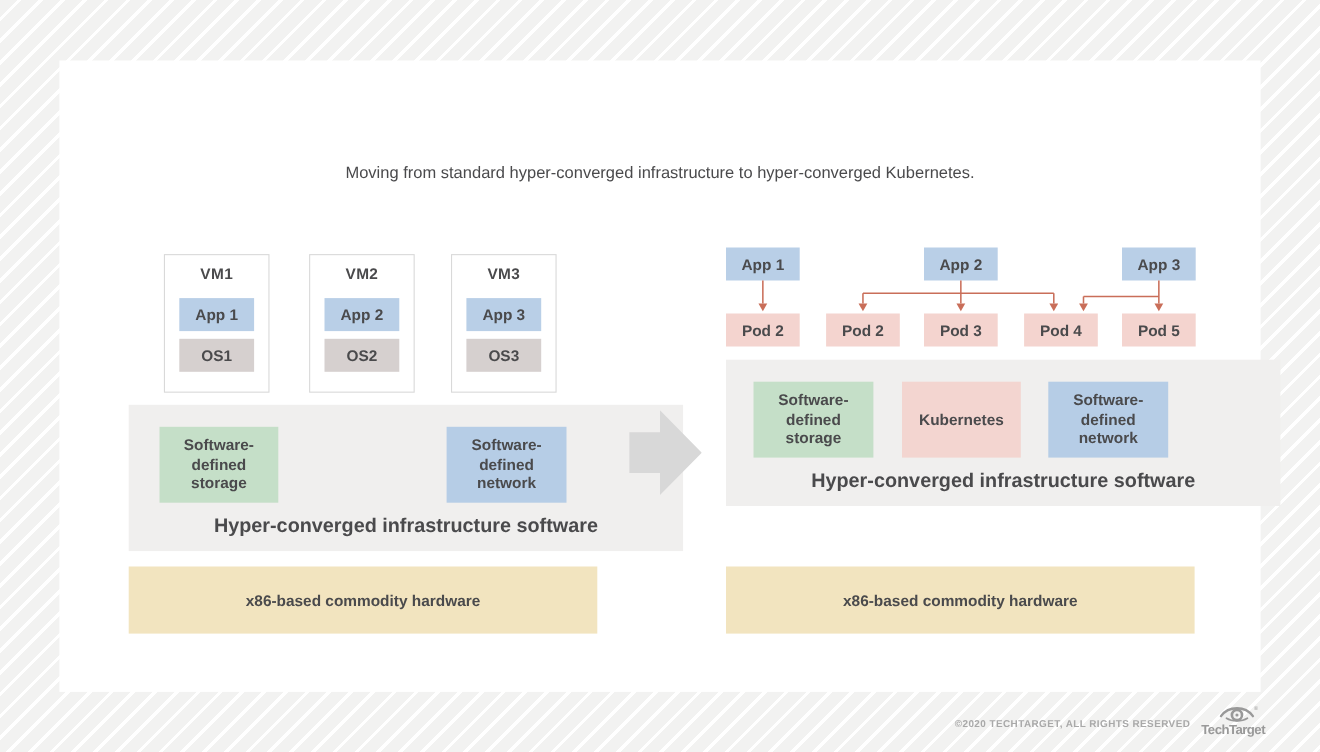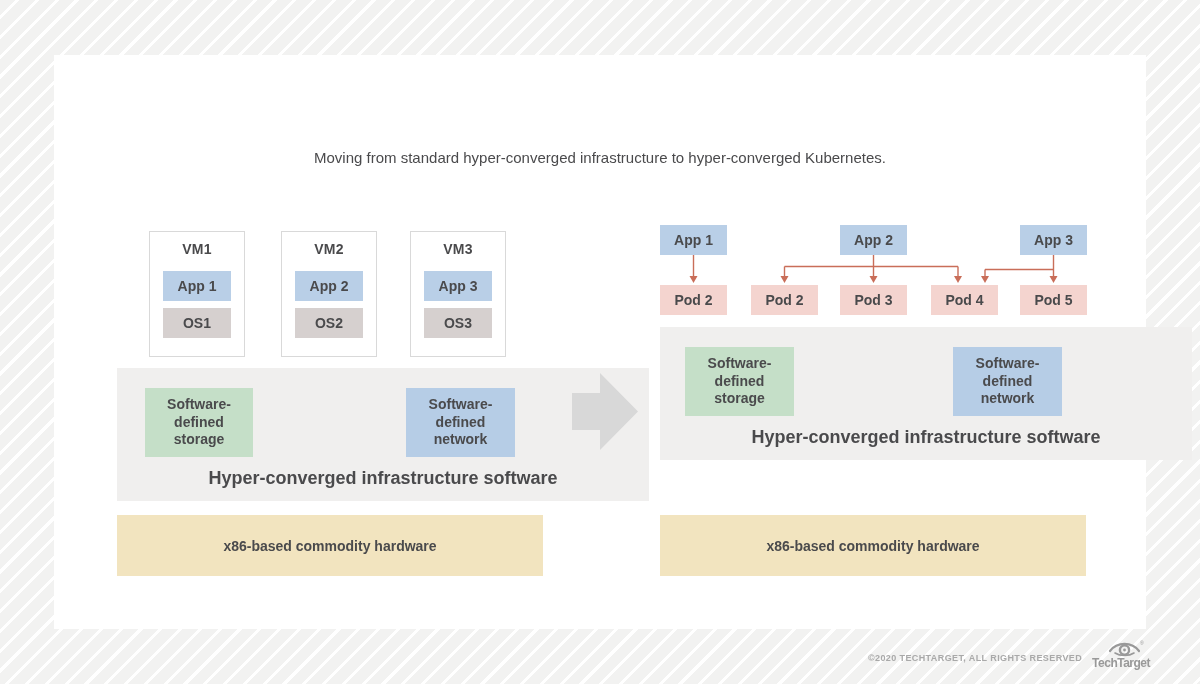--- a/index.html
+++ b/index.html
@@ -35,21 +35,20 @@
     position:absolute;left:13px;width:68px;height:30px;
     display:flex;align-items:center;justify-content:center;
     font-size:14px;font-weight:600;color:var(--text-dark,#4a4a4c);
   }
   .chip-app{top:39px;background:var(--app-blue,#b9cfe7);}
   .chip-os{top:76px;background:var(--os-gray,#d6d0cf);}
   
   .hci{
     position:absolute;width:504px;height:133px;
     background:var(--panel-gray,#f0efee);
-    padding-left:28px;
   }
   .hci-left{left:63px;top:313px;}
   .hci-right{left:606px;top:272px;}
   .comp{
     position:absolute;top:20px;width:108px;height:69px;
     display:flex;align-items:center;justify-content:center;text-align:center;
     font-size:14px;font-weight:600;line-height:1.25;white-space:pre-line;
     color:var(--text-dark,#4a4a4c);
   }
   .hci-left .comp-1{left:28px}.hci-left .comp-2{left:159px}.hci-left .comp-3{left:289px;width:109px}
@@ -176,20 +175,21 @@
     <line x1="931" y1="214.5" x2="999.5" y2="214.5"></line>
 
     <line x1="931" y1="214.5" x2="931" y2="221"></line>
     <polygon points="927,221 935,221 931,228"></polygon>
   </svg>
 
   <div class="hci hci-right">
     <div class="comp comp-1 comp-green">Software-
 defined
 storage</div>
+    <div class="comp comp-2 comp-pink">Kubernetes</div>
     <div class="comp comp-3 comp-blue">Software-
 defined
 network</div>
     <div class="hci-caption">Hyper-converged infrastructure software</div>
   </div>
 
   <div class="hw hw-right">x86-based commodity hardware</div>
 
 </div>
 

